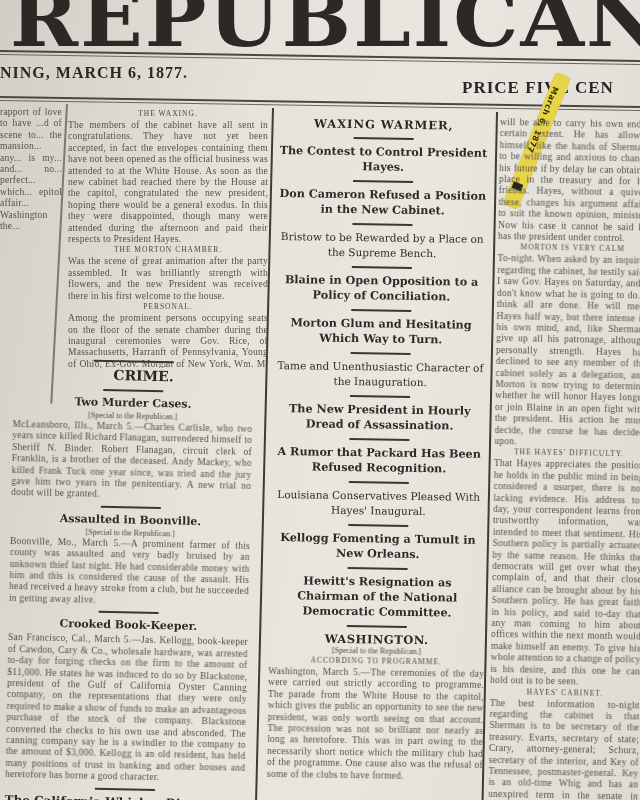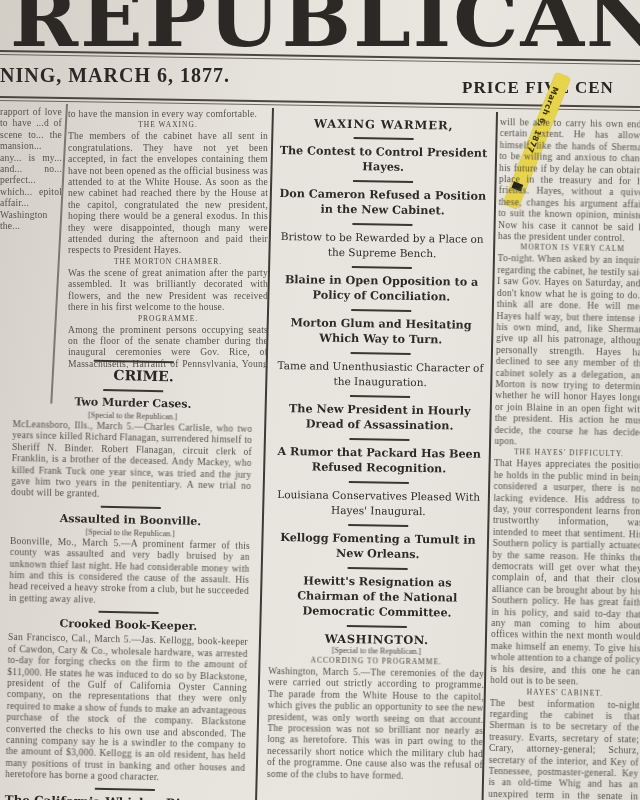--- a/index.html
+++ b/index.html
@@ -1,21 +1,21 @@
 <!DOCTYPE html>
 <html><head>
 <meta charset="utf-8">
 <style>
   html,body{margin:0;padding:0;}
   body{width:640px;height:800px;overflow:hidden;background:#d9d6cf;position:relative;font-family:"DejaVu Serif",serif;color:#2a2622;}
   .paper{position:absolute;inset:0;background:linear-gradient(100deg,#d2cec6 0%,#e6e3dc 35%,#e9e6df 60%,#dedbd4 100%);}
   .masthead{position:absolute;left:10px;top:-30px;font-family:"DejaVu Serif",serif;font-weight:bold;font-size:82px;letter-spacing:2px;color:#2b2826;transform:scaleY(0.95);white-space:nowrap;}
   .rule{position:absolute;left:0;right:0;height:2px;background:#4a4640;}
   .rule.thin{height:1px;background:#6a665f;}
-  .dateline{position:absolute;left:0;top:64px;font-family:"Liberation Serif",serif;font-weight:bold;font-size:20px;letter-spacing:1px;color:#2b2826;white-space:nowrap;}
+  .dateline{position:absolute;left:0;top:64px;font-family:"Liberation Serif",serif;font-weight:bold;font-size:16px;letter-spacing:1px;color:#2b2826;white-space:nowrap;}
   .price{position:absolute;left:462px;top:78px;font-family:"Liberation Serif",serif;font-weight:bold;font-size:17px;letter-spacing:1px;white-space:nowrap;}
   .colrule{position:absolute;width:2px;background:#3e3a35;}
   .col{position:absolute;overflow:hidden;}
   .body-text{font-family:"Liberation Serif",serif;font-size:9.6px;line-height:11.4px;color:#55514b;text-align:justify;letter-spacing:0.2px;filter:blur(0.45px);}
   .sect{font-family:"Liberation Serif",serif;font-size:7.5px;letter-spacing:1px;text-align:center;color:#4b4741;margin:1px 0;filter:blur(0.3px);}
   .headline{font-family:"DejaVu Serif",serif;font-weight:bold;text-align:center;color:#2a2622;}
   .deck{font-family:"DejaVu Serif",serif;font-weight:bold;text-align:center;color:#2e2a26;font-size:11.2px;line-height:15px;margin:0 4px;}
   .deck.light{font-weight:normal;font-size:10.5px;}
   .dash{width:60px;height:2px;background:#3a3630;margin:6px auto 5px;}
   .dash.long{width:80px;}
@@ -48,26 +48,25 @@
 
 <div class="colrule" style="left:66px;top:104px;height:300px;transform:rotate(3deg);transform-origin:top;opacity:.6;"></div>
 <div class="colrule" style="left:272px;top:108px;height:700px;transform:rotate(1.4deg);transform-origin:top;"></div>
 <div class="colrule" style="left:496px;top:112px;height:700px;transform:rotate(1.2deg);transform-origin:top;"></div>
 
 <div class="col" style="left:0;top:106px;width:62px;height:700px;">
   <div class="body-text">rapport of love to have ...d of scene to... the mansion... any... is my... and... no... perfect... which... epitol affair... Washington the...</div>
 </div>
 
 <div class="col" style="left:68px;top:108px;width:200px;height:260px;">
-  <div class="body-text">to have the mansion in every way comfortable.</div>
   <div class="sect">THE WAXING.</div>
   <div class="body-text">The members of the cabinet have all sent in congratulations. They have not yet been accepted, in fact the envelopes containing them have not been opened as the official business was attended to at the White House. As soon as the new cabinet had reached there by the House at the capitol, congratulated the new president, hoping there would be a general exodus. In this they were disappointed, though many were attended during the afternoon and paid their respects to President Hayes.</div>
   <div class="sect">THE MORTON CHAMBER.</div>
-  <div class="body-text">Was the scene of great animation after the party assembled. It was brilliantly decorated with flowers, and the new President was received there in his first welcome to the house.</div>
-  <div class="sect">PROGRAMME.</div>
+  <div class="body-text">Was the scene of great animation after the party assembled. It was brilliantly strength with flowers, and the new President was received there in his first welcome to the house.</div>
+  <div class="sect">PERSONAL.</div>
   <div class="body-text">Among the prominent persons occupying seats on the floor of the senate chamber during the inaugural ceremonies were Gov. Rice, of Massachusetts, Harranft of Pennsylvania, Young of Ohio, Ex-Gov. Morgan of New York, Wm. M. Evarts, Hon. Simon Cameron of Pennsylvania, Hon. Benj. F. Wade, Gen. Sherman, Hon. Fernando Wood of New York, Gen. B. F. Butler, ex-Gov. Ford of Ohio, Hon. L. Q. C. Lamar, Dr. and the Republican members of the Ohio delegation who accompanied President Hayes to Washington.</div>
 </div>
 
 <div class="col" style="left:14px;top:352px;width:240px;height:448px;transform:rotate(1.2deg);transform-origin:top left;">
   <div class="dash long"></div>
   <div class="headline" style="font-size:14px;margin:4px 0 2px 20px;">CRIME.</div>
   <div class="dash"></div>
   <div class="subhead">Two Murder Cases.</div>
   <div class="special">[Special to the Republican.]</div>
   <div class="body-text">McLeansboro, Ills., March 5.—Charles Carlisle, who two years since killed Richard Flanagan, surrendered himself to Sheriff N. Binder. Robert Flanagan, circuit clerk of Franklin, is a brother of the deceased. Andy Mackey, who killed Frank Tuck one year since, was tried and the jury gave him two years in the penitentiary. A new trial no doubt will be granted.</div>

